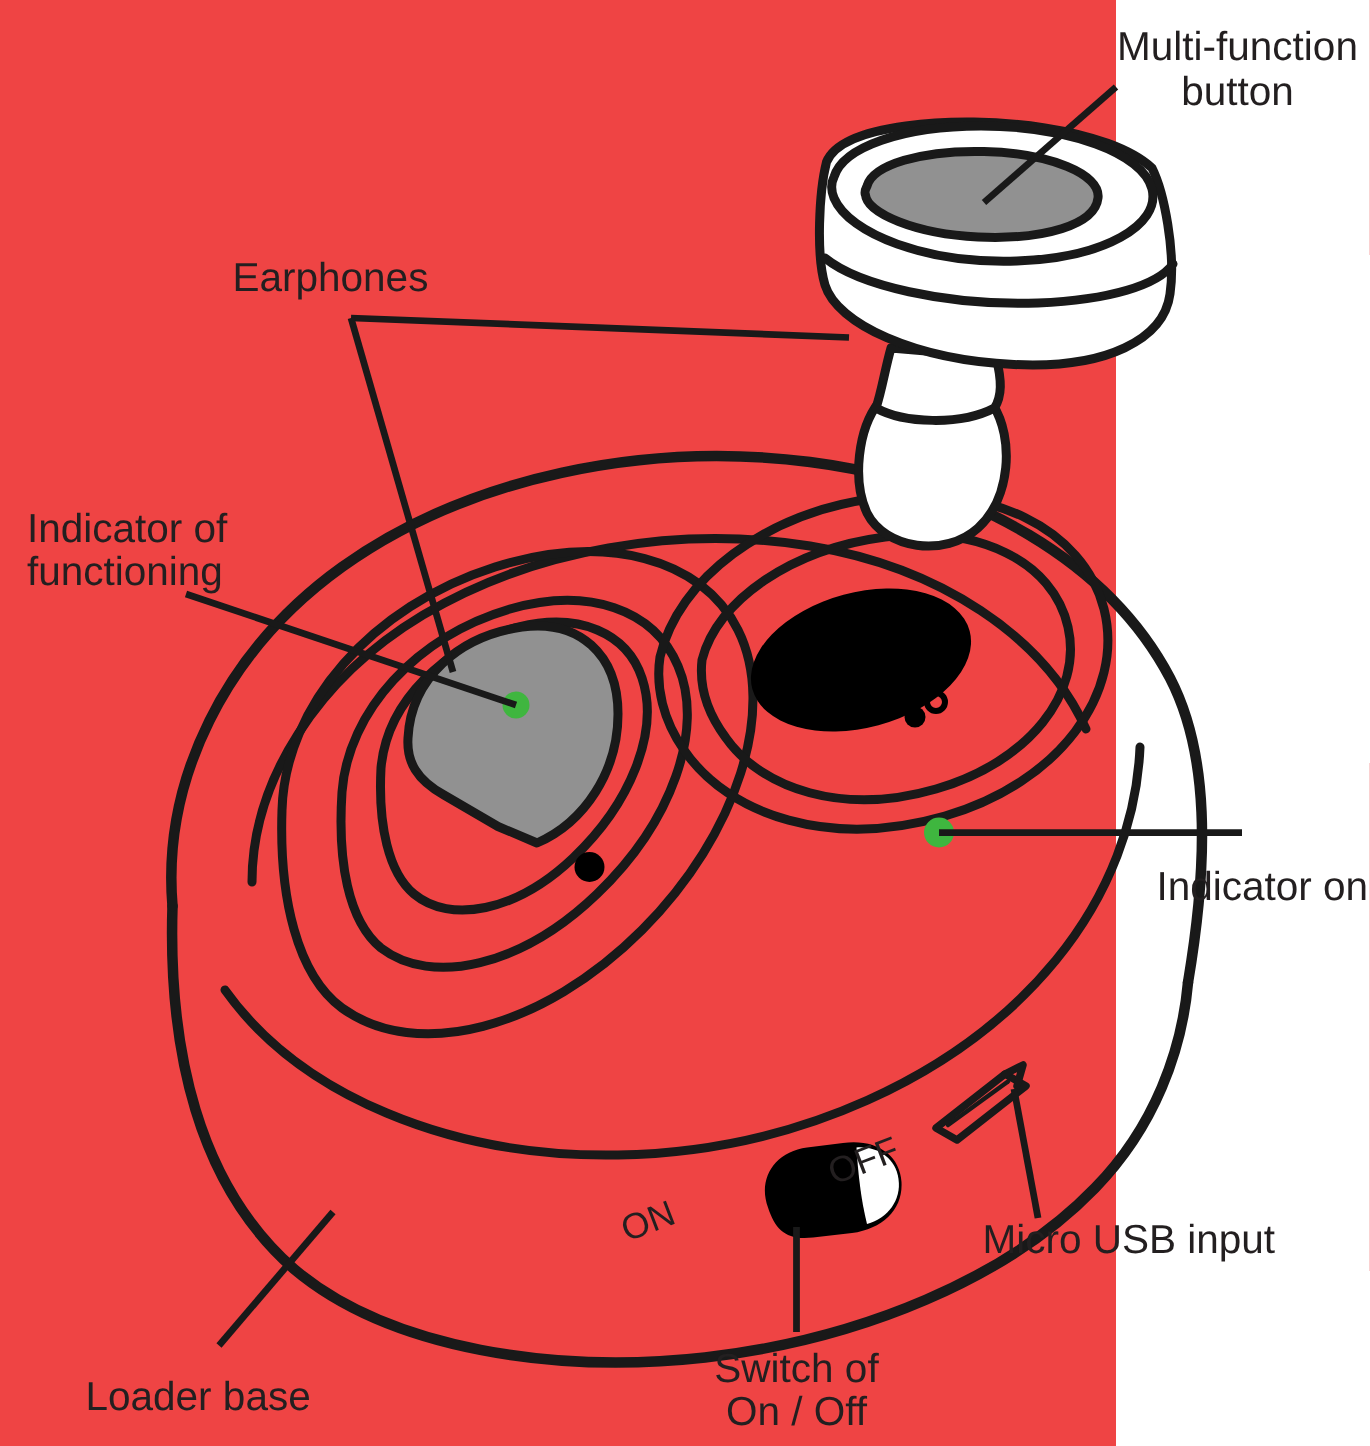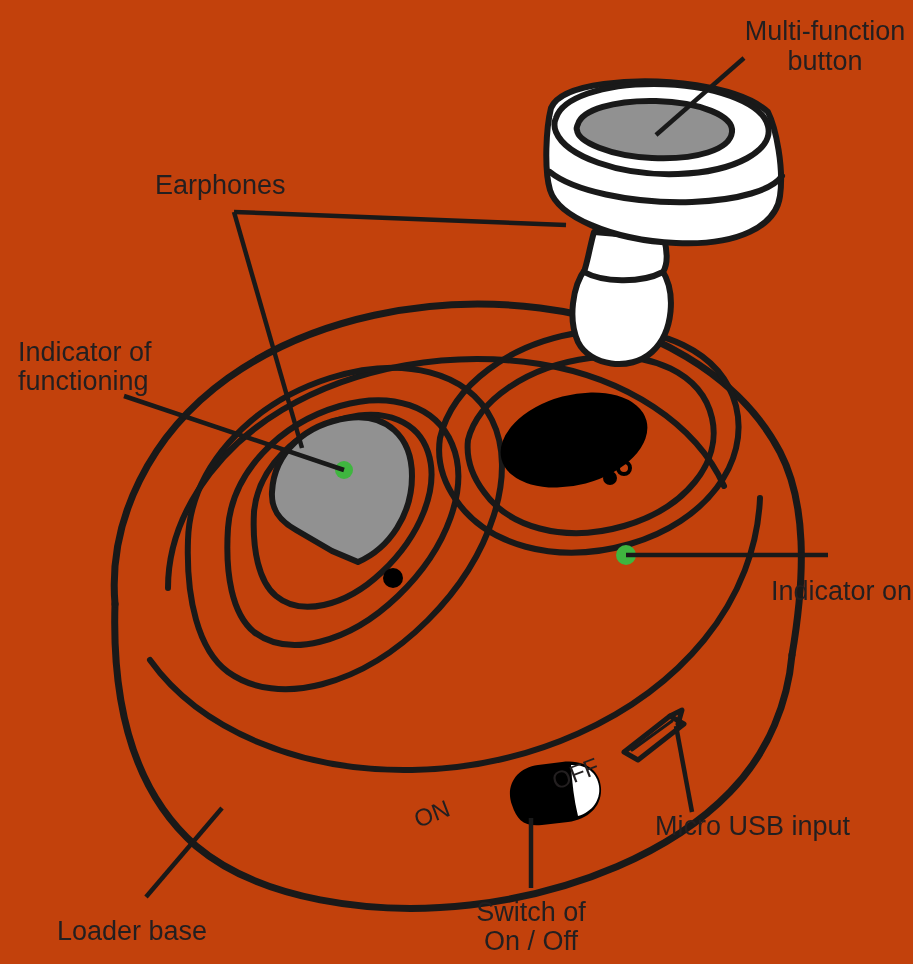--- a/index.html
+++ b/index.html
@@ -8,23 +8,23 @@
     background: #ffffff;
   }
   body {
     width: 913px;
     height: 964px;
     font-family: "Liberation Sans", sans-serif;
     overflow: hidden;
   }
   #diagram-root {
     position: relative;
-    width: 913px;
+    width: 744px;
     height: 964px;
-    background: #c2410c;
+    background: #ef4444;
   }
   svg#diagram-svg {
     display: block;
     width: 913px;
     height: 964px;
   }
   .outline {
     fill: none;
     stroke: #191919;
     stroke-linecap: round;

